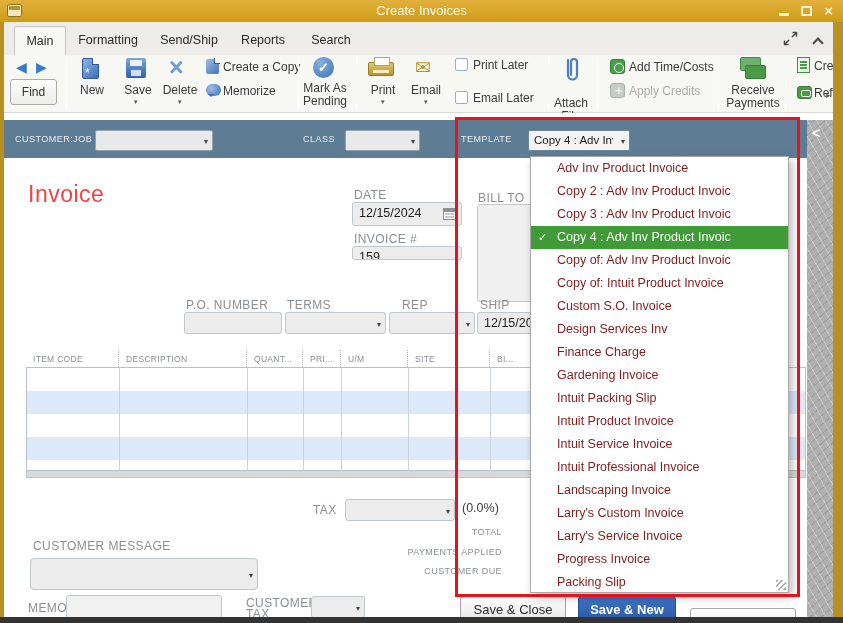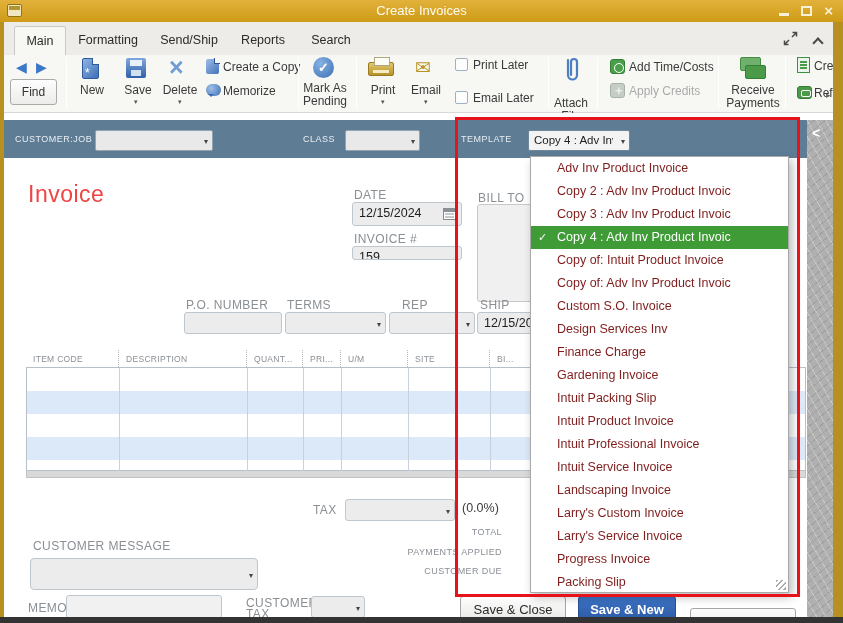--- a/index.html
+++ b/index.html
@@ -359,30 +359,30 @@
   <span class="abs side-chev">&lt;</span>
 
   <div class="abs dd">
     <div class="dd-item">Adv Inv Product Invoice</div>
     <div class="dd-item">Copy 2 : Adv Inv Product Invoic</div>
     <div class="dd-item">Copy 3 : Adv Inv Product Invoic</div>
     <div class="dd-item sel">
       <span class="dd-check">✓</span>
       <span>Copy 4 : Adv Inv Product Invoic</span>
     </div>
+    <div class="dd-item">Copy of: Adv Inv Product Invoic</div>
     <div class="dd-item">Copy of: Intuit Product Invoice</div>
-    <div class="dd-item">Copy of: Adv Inv Product Invoic</div>
     <div class="dd-item">Custom S.O. Invoice</div>
     <div class="dd-item">Design Services Inv</div>
     <div class="dd-item">Finance Charge</div>
     <div class="dd-item">Gardening Invoice</div>
     <div class="dd-item">Intuit Packing Slip</div>
     <div class="dd-item">Intuit Product Invoice</div>
+    <div class="dd-item">Intuit Service Invoice</div>
     <div class="dd-item">Intuit Professional Invoice</div>
-    <div class="dd-item">Intuit Service Invoice</div>
     <div class="dd-item">Landscaping Invoice</div>
     <div class="dd-item">Larry's Custom Invoice</div>
     <div class="dd-item">Larry's Service Invoice</div>
     <div class="dd-item">Progress Invoice</div>
     <div class="dd-item">Packing Slip</div>
     <div class="grip"></div>
   </div>
 
   <div class="abs b-left"></div>
   <div class="abs b-right"></div>

